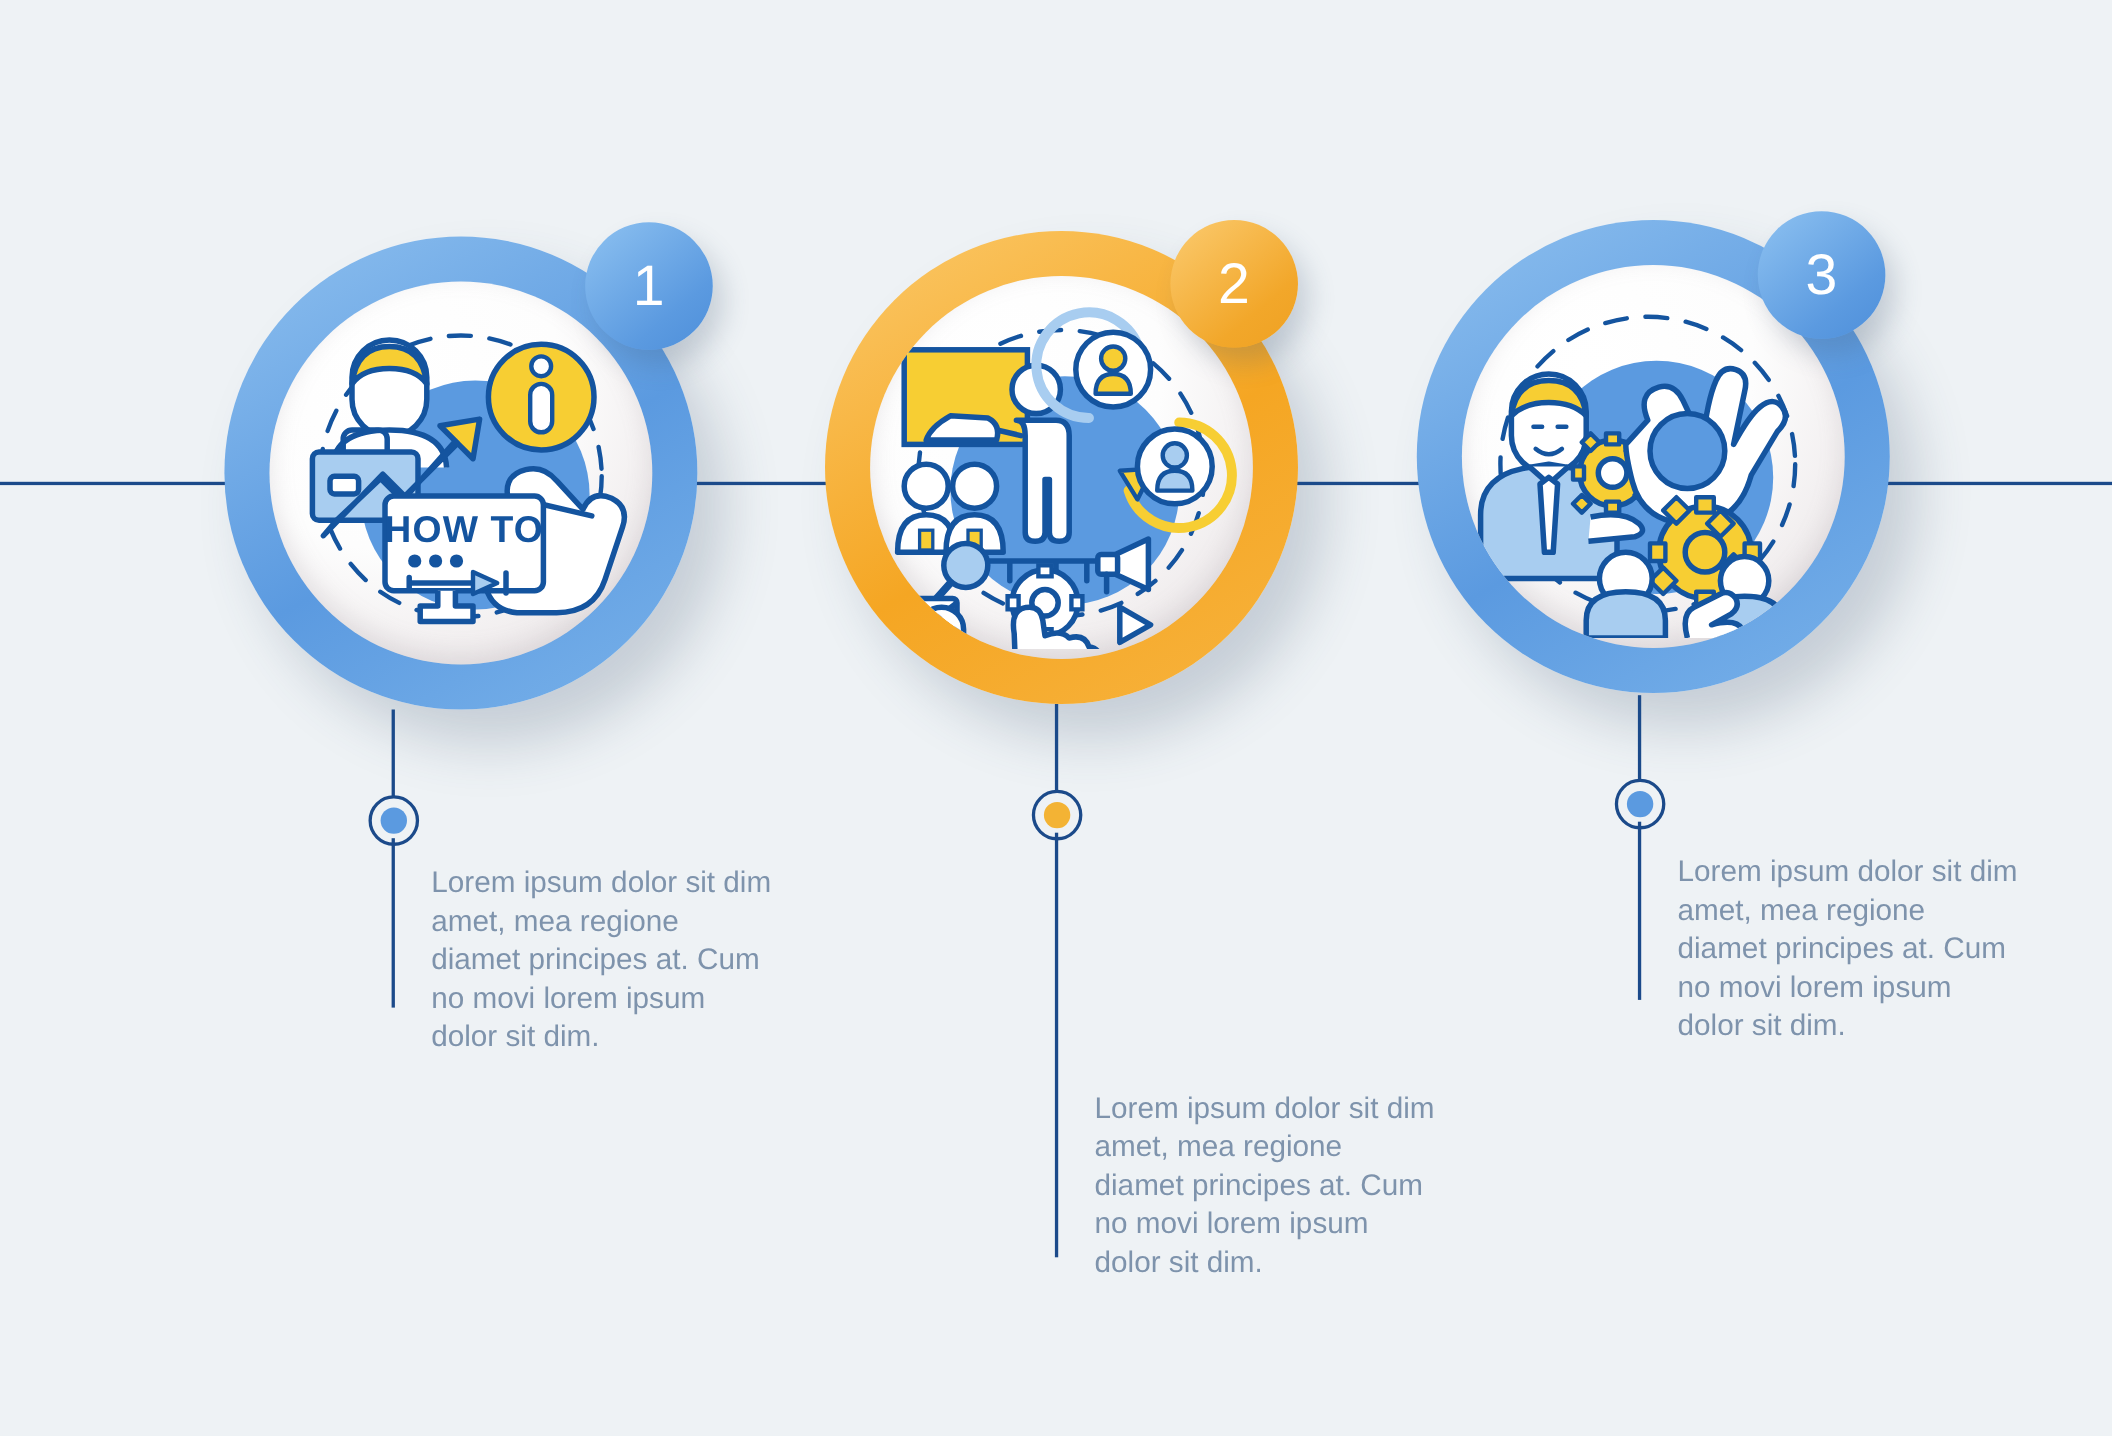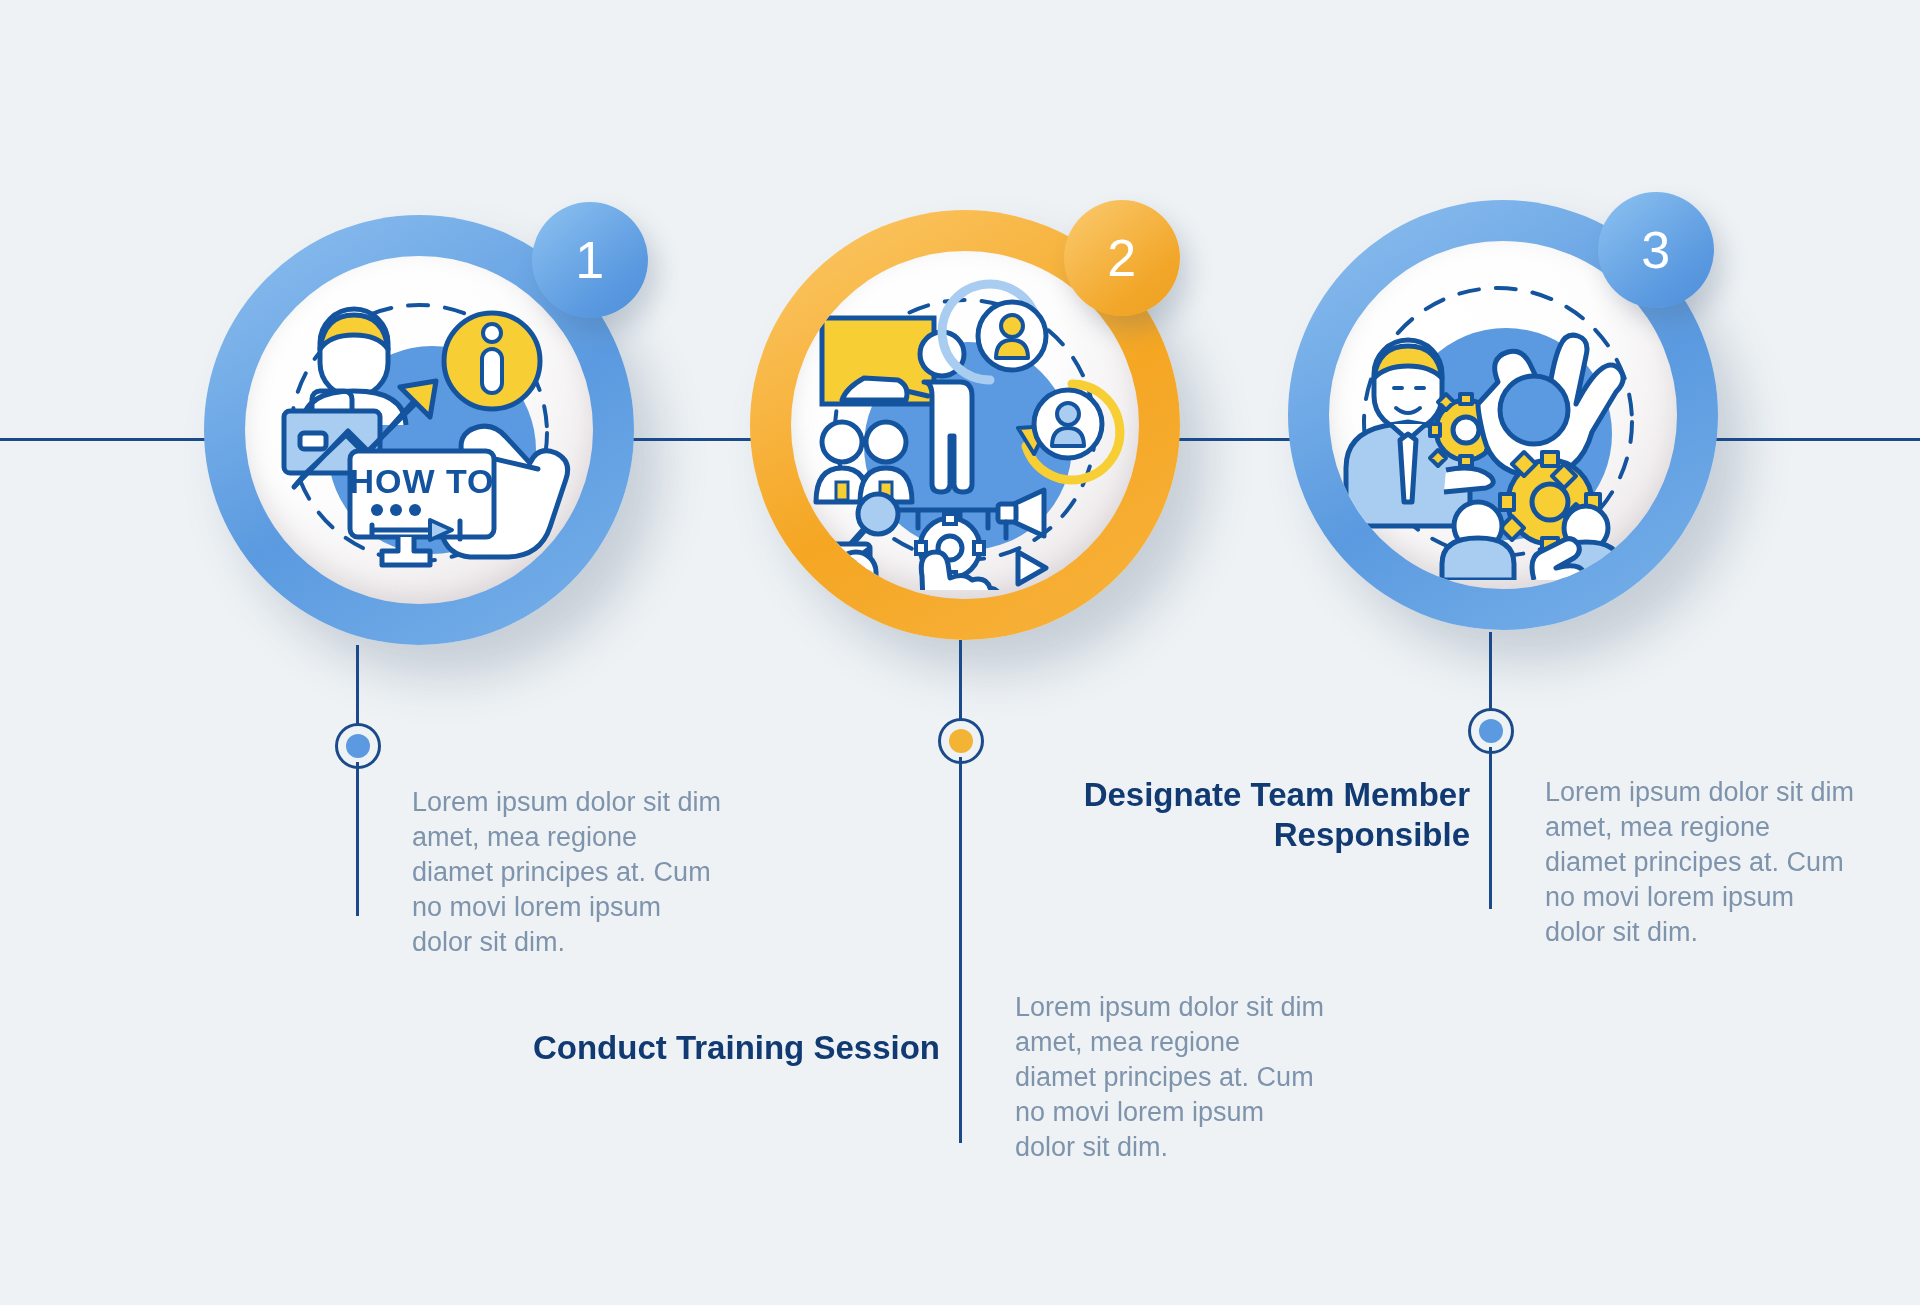--- a/index.html
+++ b/index.html
@@ -125,21 +125,20 @@
     line-height: 1.20;
   }
   .title.right { text-align: right; }
 
   .body {
     position: absolute;
     font-size: 27px;
     font-weight: 400;
     color: #7e93ac;
     line-height: 1.30;
-    margin-left: 20px;
   }
 </style>
 </head>
 <body>
 
 <div class="stage">
 
   <div class="baseline"></div>
 
   <div class="step-circle" style="left:204px; top:215px;">
@@ -255,21 +254,20 @@
   </div>
 
   <div class="badge badge-amber" style="left:1064px; top:200px;">2</div>
 
   <div class="stem" style="left:959px; top:640px; height:84px;"></div>
   <div class="marker" style="left:938px; top:718px;">
     <i class="dot-amber"></i>
   </div>
   <div class="stem" style="left:959px; top:757px; height:386px;"></div>
 
-  <div class="title right" style="left:530px; top:1028px; width:410px;">Conduct Training Session</div>
   <div class="body" style="left:995px; top:990px; width:310px;">Lorem ipsum dolor sit dim amet, mea regione diamet principes at. Cum no movi lorem ipsum dolor sit dim.</div>
 
   <div class="step-circle" style="left:1288px; top:200px;">
     <div class="circle-shadow"></div>
     <div class="ring ring-blue"></div>
     <div class="inner-disc">
       <div class="icon-wrap">
         <svg width="330" height="330" viewBox="0 0 330 330">
           <circle cx="168" cy="184" r="106" fill="#5b9ae0"></circle>
           <circle cx="160" cy="172" r="134" fill="none" stroke="#14549f" stroke-width="4" stroke-dasharray="20 17" stroke-linecap="round"></circle>
@@ -310,16 +308,15 @@
   </div>
 
   <div class="badge badge-blue" style="left:1598px; top:192px;">3</div>
 
   <div class="stem" style="left:1489px; top:632px; height:82px;"></div>
   <div class="marker" style="left:1468px; top:708px;">
     <i class="dot-blue"></i>
   </div>
   <div class="stem" style="left:1489px; top:747px; height:162px;"></div>
 
-  <div class="title right" style="left:1070px; top:775px; width:400px;">Designate Team Member Responsible</div>
   <div class="body" style="left:1525px; top:775px; width:310px;">Lorem ipsum dolor sit dim amet, mea regione diamet principes at. Cum no movi lorem ipsum dolor sit dim.</div>
 
 </div>
 
 </body></html>

